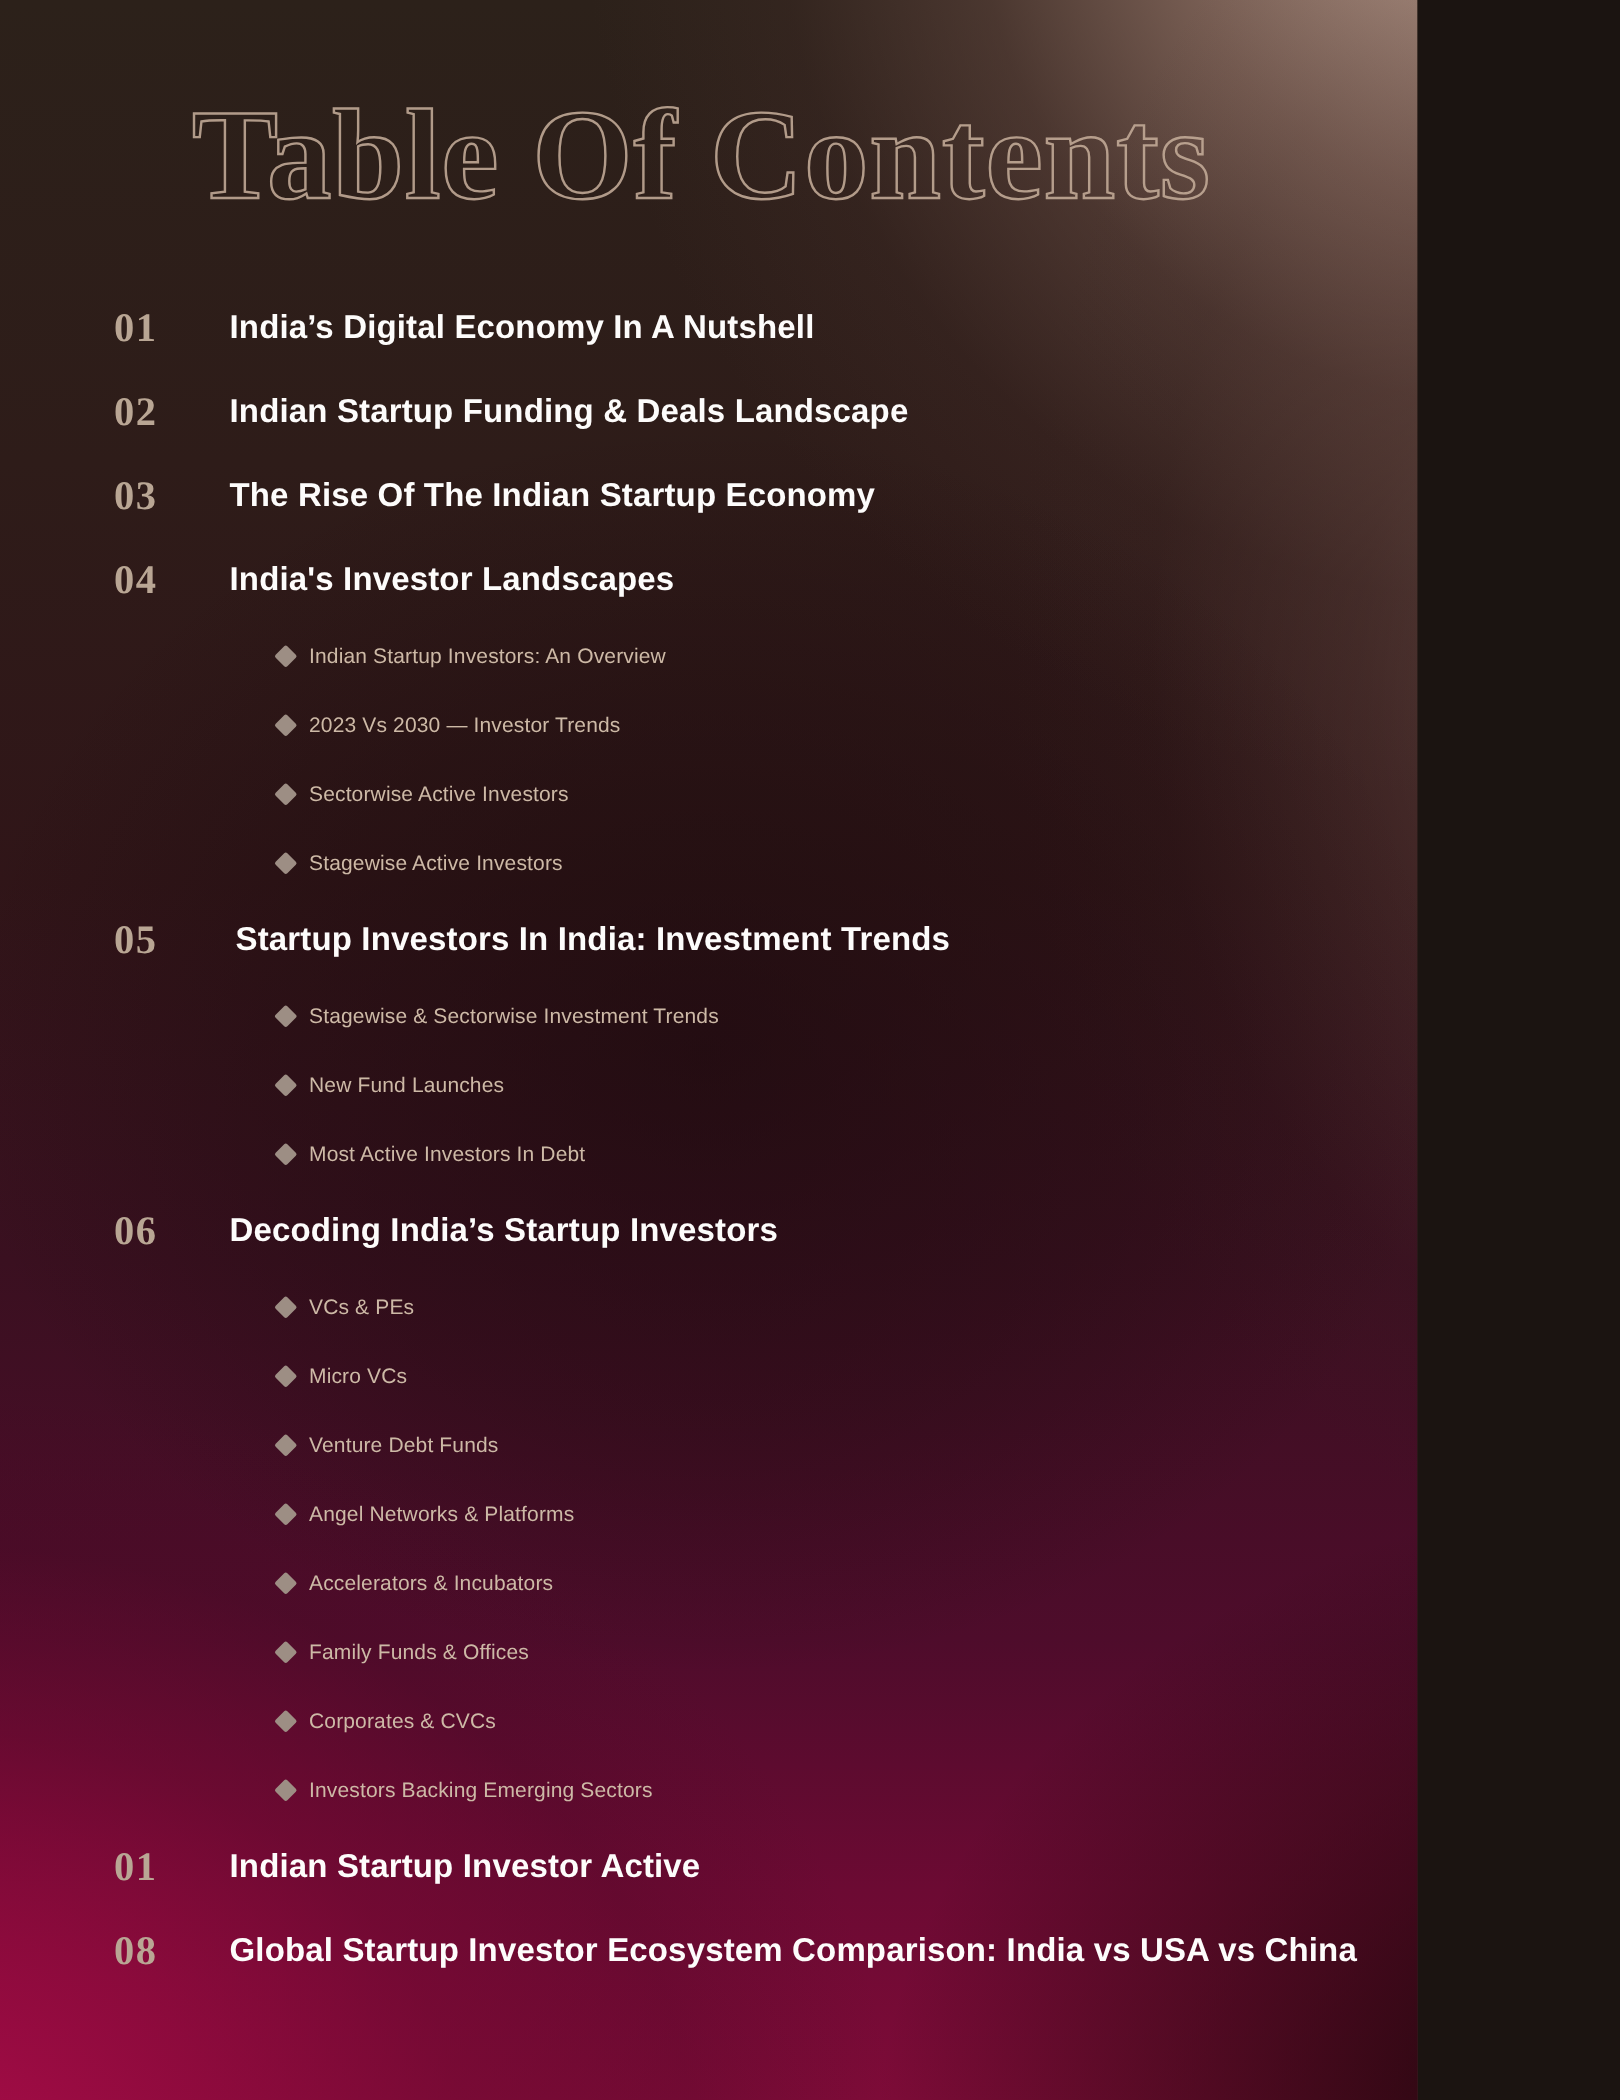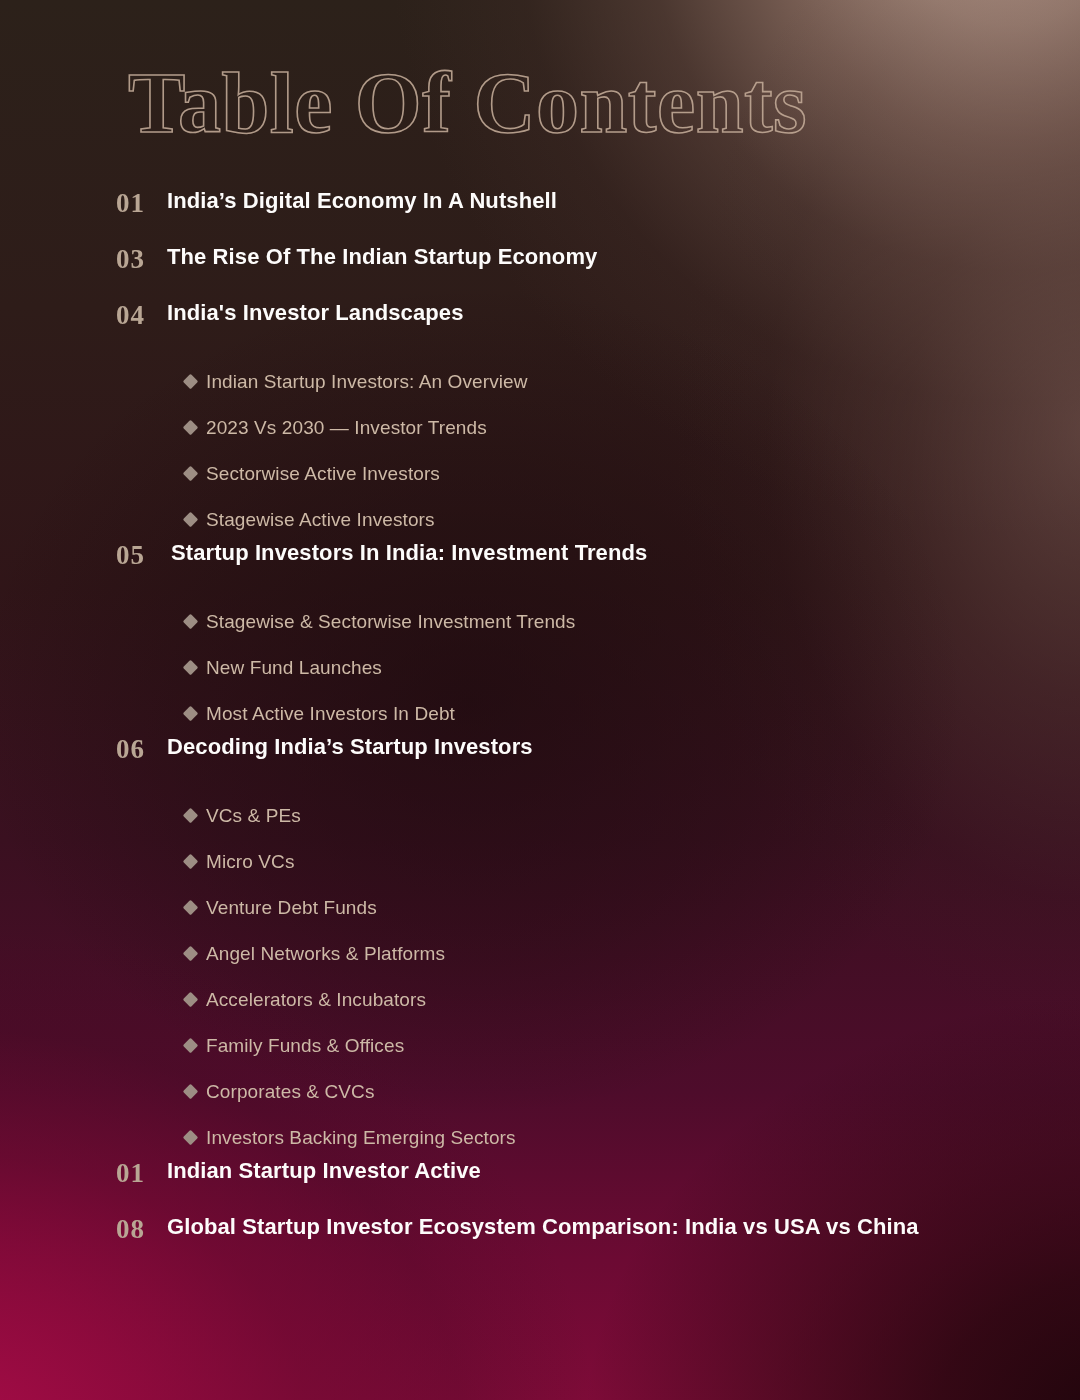--- a/index.html
+++ b/index.html
@@ -3,21 +3,21 @@
 <meta charset="utf-8">
 <style>
   html, body {
     margin: 0;
     padding: 0;
     background: #1b1411;
   }
 
   #page {
     position: relative;
-    width: 1080px;
+    width: 945px;
     height: 1400px;
     overflow: hidden;
     font-family: "Liberation Sans", sans-serif;
     background-color: #2b211a;
   }
 
   
   .bg-layer {
     position: absolute;
     inset: 0;
@@ -108,23 +108,24 @@
     position: absolute;
     left: 0;
     top: 190px;
     width: 1080px;
   }
 
   
   .entry {
     position: relative;
     display: flex;
-    align-items: flex-start;
+    align-items: center;
     height: 56px;
-    padding-left: 116px;
+    padding-left: 76px;
+    gap: 26px;
   }
 
   .entry-num {
     font-family: "Liberation Serif", serif;
     font-size: 27px;
     font-weight: 700;
     color: #b9a694;
     letter-spacing: 1px;
     width: 51px;
     flex: 0 0 51px;
@@ -159,21 +160,21 @@
     width: 11px;
     height: 11px;
     margin-right: 10px;
     background: #9d8e84;
     transform: rotate(45deg);
     border-radius: 1.5px;
   }
 
   .sub-label {
     font-family: "Liberation Sans", sans-serif;
-    font-size: 19px;
+    font-size: 14px;
     font-weight: 400;
     color: #cdb9a6;
     letter-spacing: 0.1px;
     line-height: 1;
     white-space: nowrap;
   }
 </style>
 </head>
 <body>
 
@@ -189,20 +190,24 @@
   <div class="content">
 
     <div class="toc-title">Table Of Contents</div>
 
     <div class="toc-list" id="toc-list">
         <div class="entry">
           <span class="entry-num">01</span>
           <span class="entry-label">India’s Digital Economy In A Nutshell</span>
         </div>
         <div class="entry">
+          <span class="entry-num">02</span>
+          <span class="entry-label">Indian Startup Funding &amp; Deals Landscape</span>
+        </div>
+        <div class="entry">
           <span class="entry-num">03</span>
           <span class="entry-label">The Rise Of The Indian Startup Economy</span>
         </div>
         <div class="entry">
           <span class="entry-num">04</span>
           <span class="entry-label">India's Investor Landscapes</span>
         </div>
         <div class="subentry">
           <span class="sub-bullet"></span>
           <span class="sub-label">Indian Startup Investors: An Overview</span>

